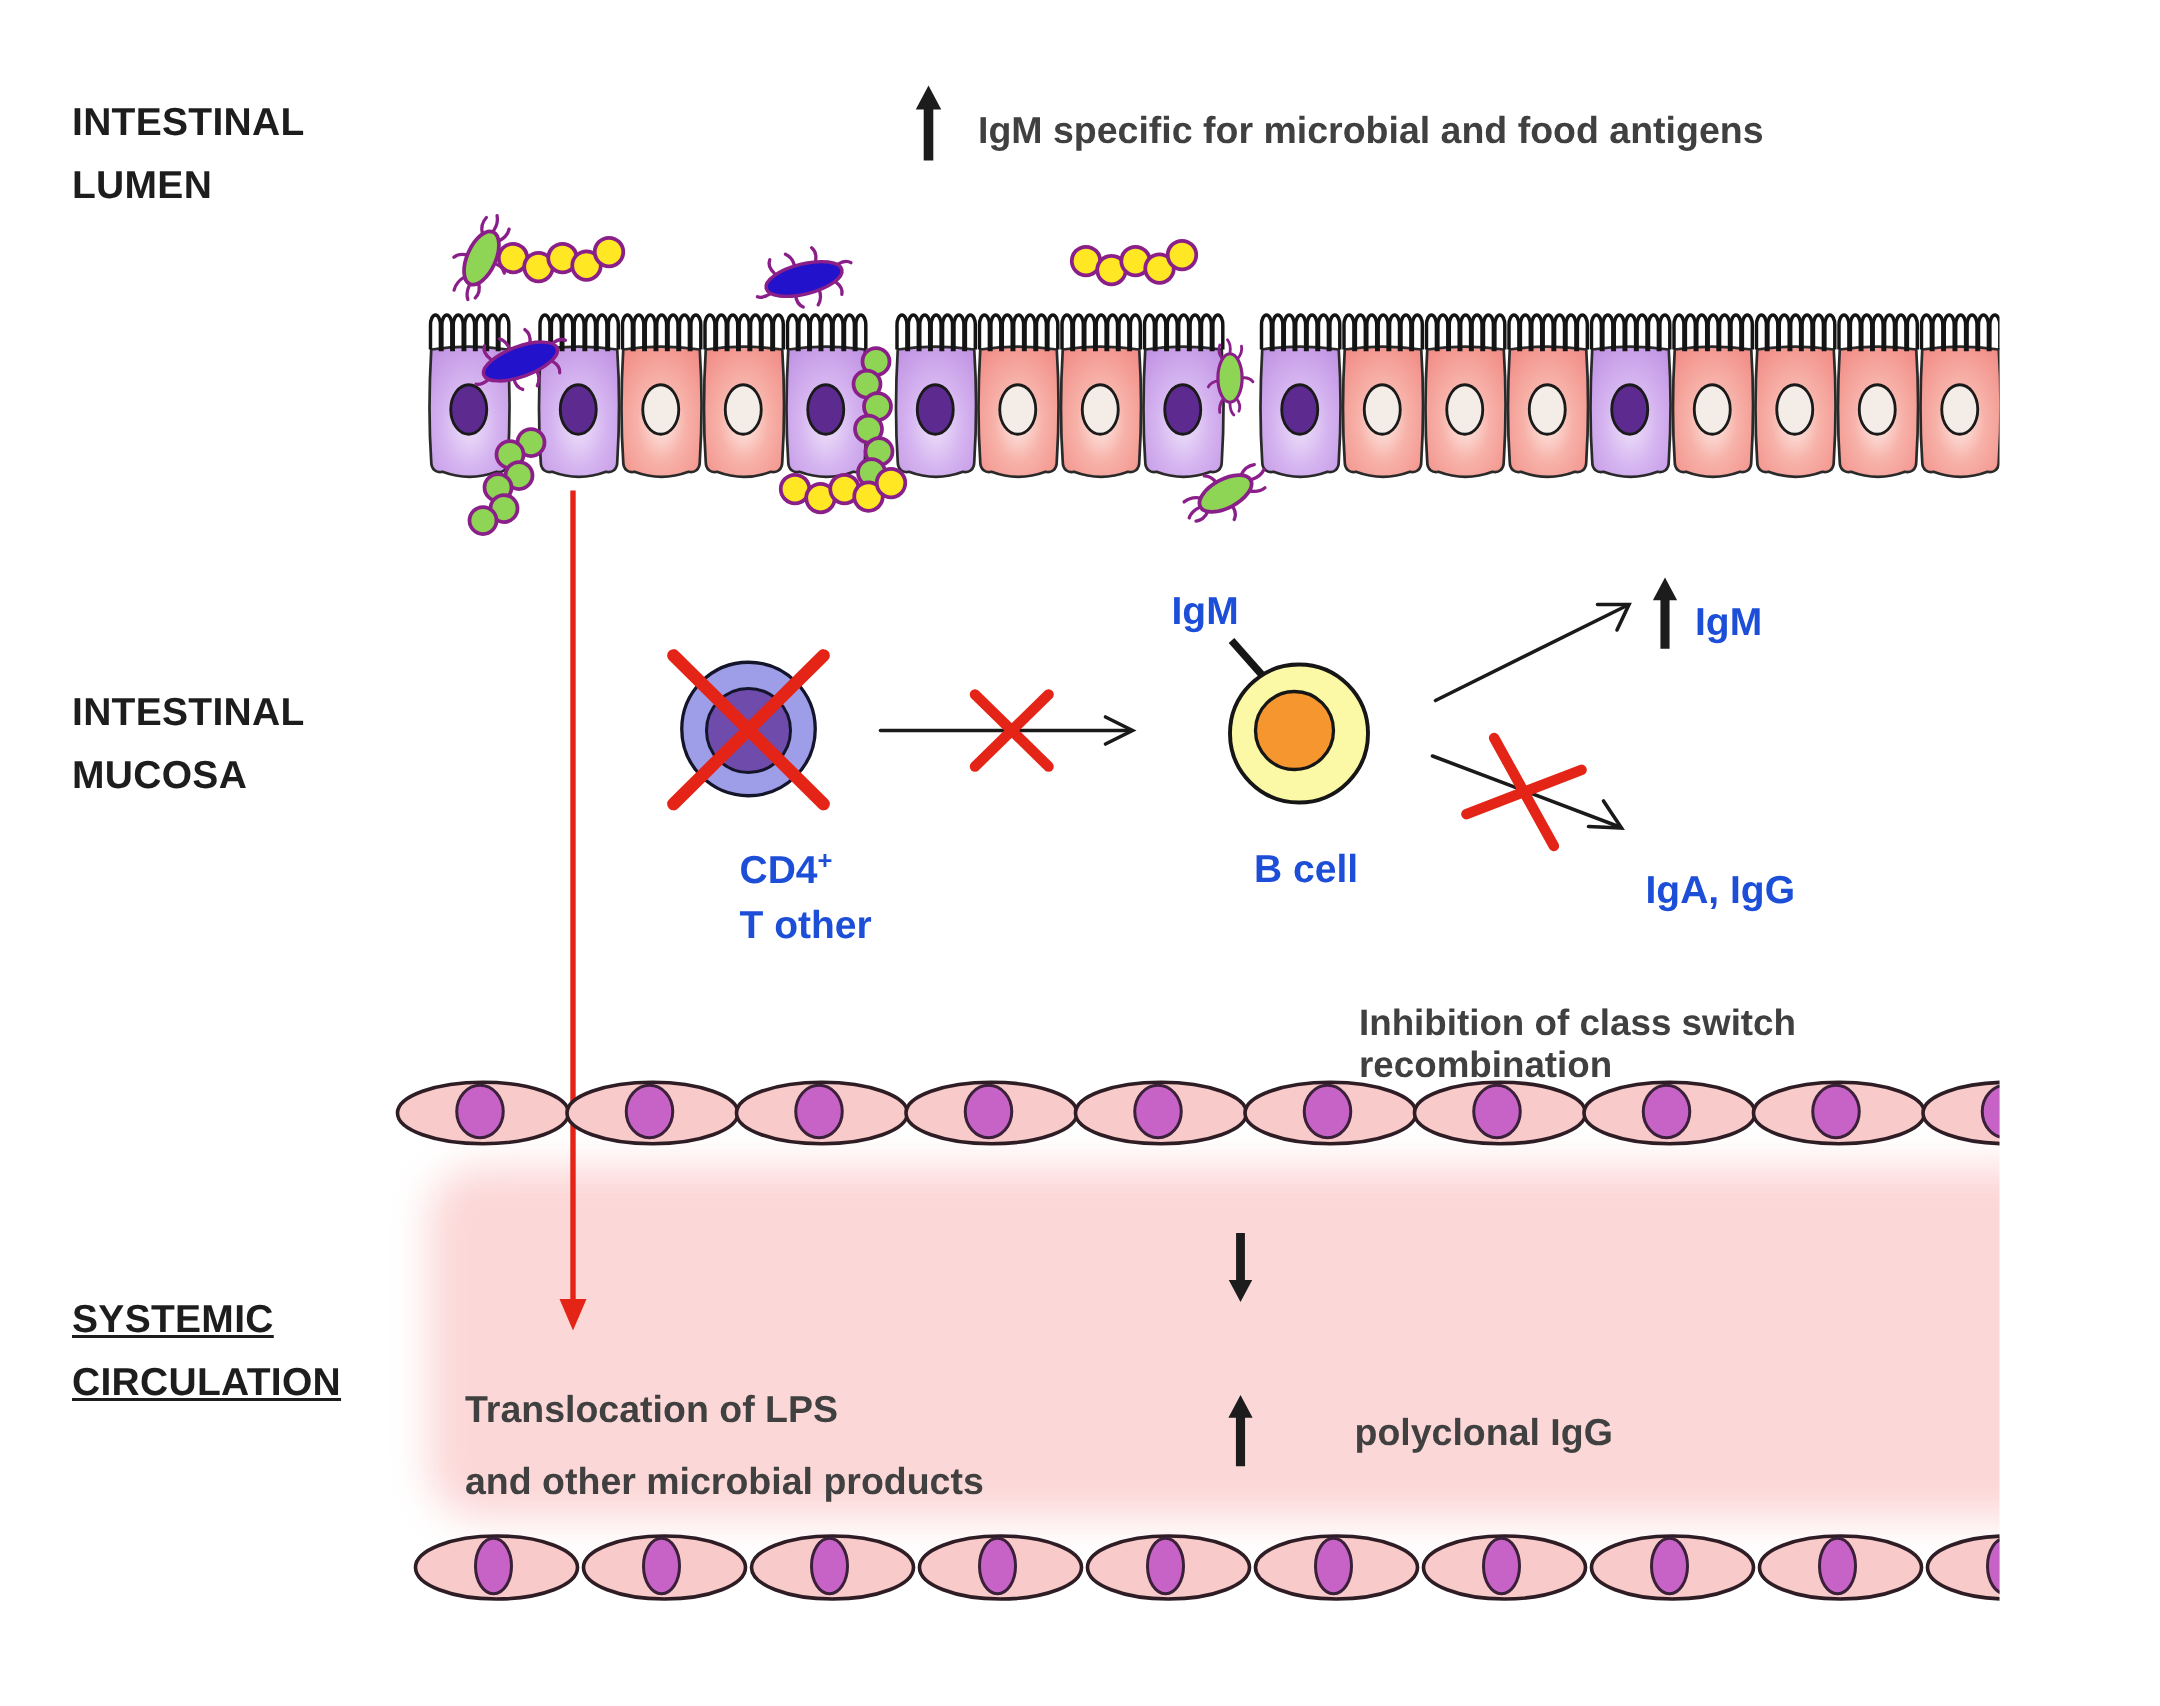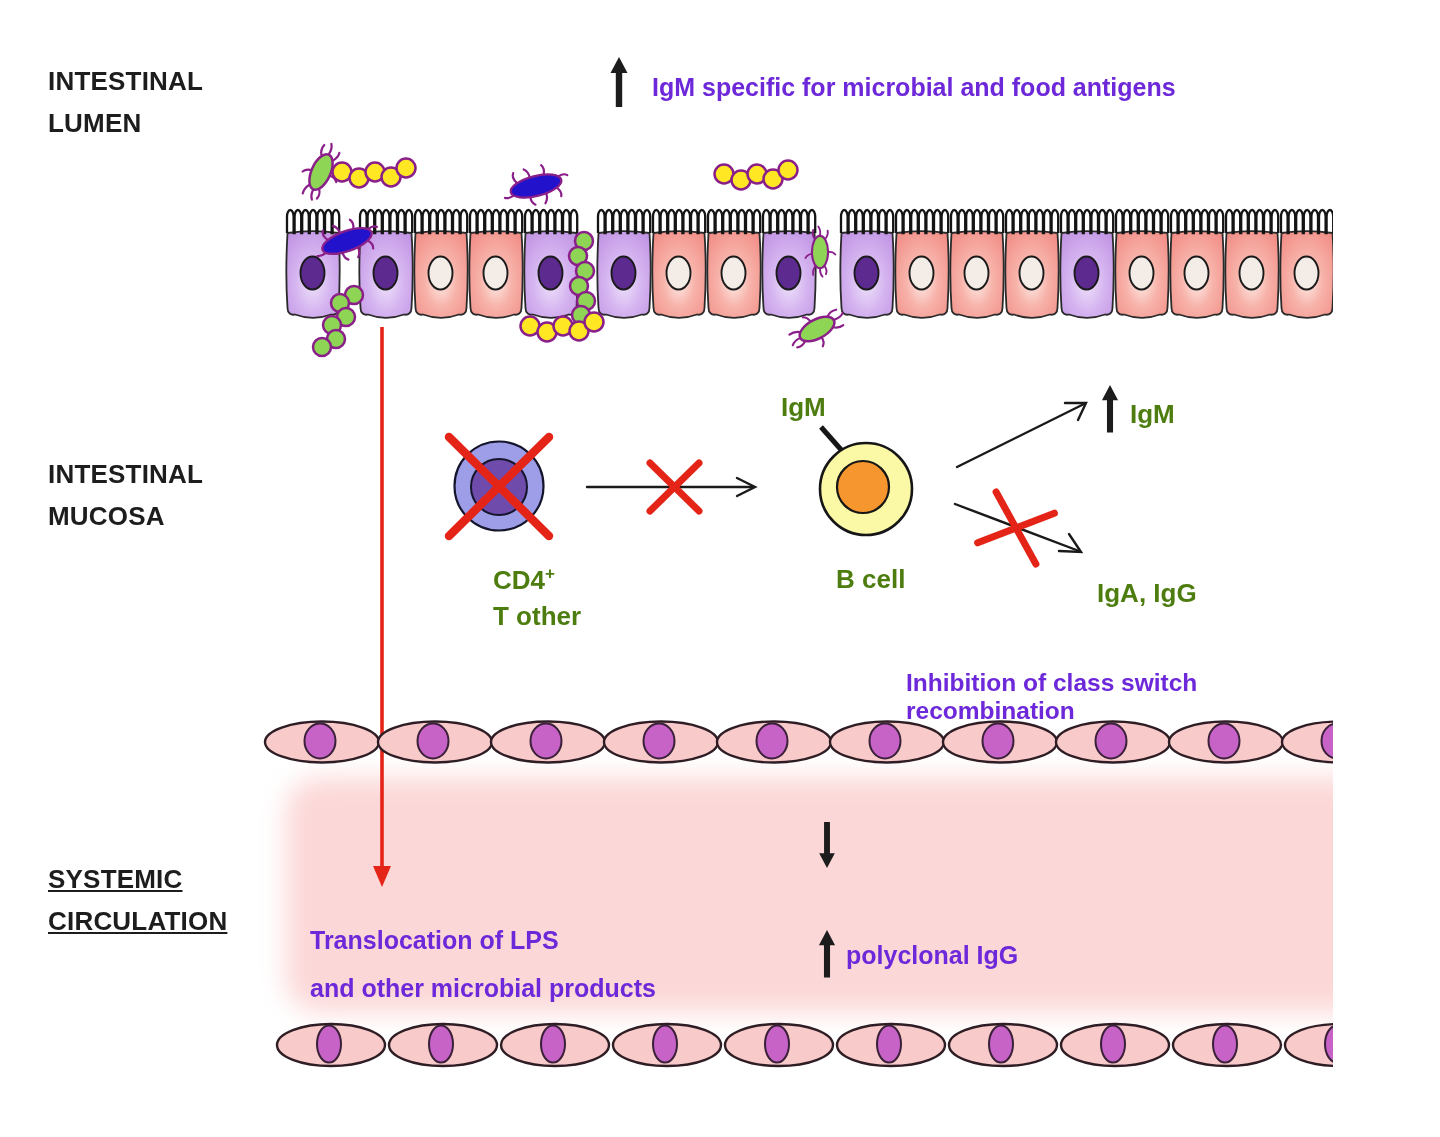--- a/index.html
+++ b/index.html
@@ -5,23 +5,23 @@
   html,body{margin:0;padding:0;background:#fff;}
   .canvas{
     position:relative;width:1333px;height:1137px;background:#ffffff;overflow:hidden;
     font-family:"Liberation Sans","DejaVu Sans",sans-serif;color:#1d1d1d;
   }
   .abs{position:absolute;}
   .region-label{
     font-size:26px;font-weight:700;line-height:42px;letter-spacing:.2px;
     white-space:pre-line;color:#1d1d1d;z-index:3;
   }
-  .ann{font-size:25px;font-weight:700;color:#6d28d9;z-index:3;white-space:pre-line;}
+  .ann{font-size:25px;font-weight:700;color:#404040;z-index:3;white-space:pre-line;}
   .ann.small{font-size:24.5px;margin-top:14px;}
-  .cell-label{font-size:26px;font-weight:700;color:#4d7c0f;z-index:3;line-height:36px;}
+  .cell-label{font-size:26px;font-weight:700;color:#1d4ed8;z-index:3;line-height:36px;}
   sup{font-size:17px;}
   .vessel-band{
     left:286px;top:778px;width:1100px;height:234px;background:#fcd7d7;
     border-radius:34px;filter:blur(13px);z-index:0;
   }
   svg.art{position:absolute;left:0;top:0;z-index:1;}
   
   use.ep-pink  { --body:url(#gradPink);   --nuc:#f4ece7; }
   use.ep-purple{ --body:url(#gradPurple); --nuc:#5d2a90; }
   #epcell .body{fill:var(--body);stroke:#2a2a2a;stroke-width:1.8;}
@@ -267,15 +267,15 @@
 
   <div class="abs ann small" style="left:906px;top:655px;">Inhibition of class switch recombination</div>
 
   <div class="abs region-label" style="left:48px;top:858px;text-decoration:underline;">SYSTEMIC
 CIRCULATION</div>
 
   <div class="abs ann" style="left:310px;top:916px;line-height:48px;">Translocation of LPS
 and other microbial products</div>
 
 
-  <div class="abs ann" style="left:846px;top:941px;">polyclonal IgG</div>
+  <div class="abs ann" style="left:903px;top:941px;">polyclonal IgG</div>
 
 </div>
 
 </body></html>

